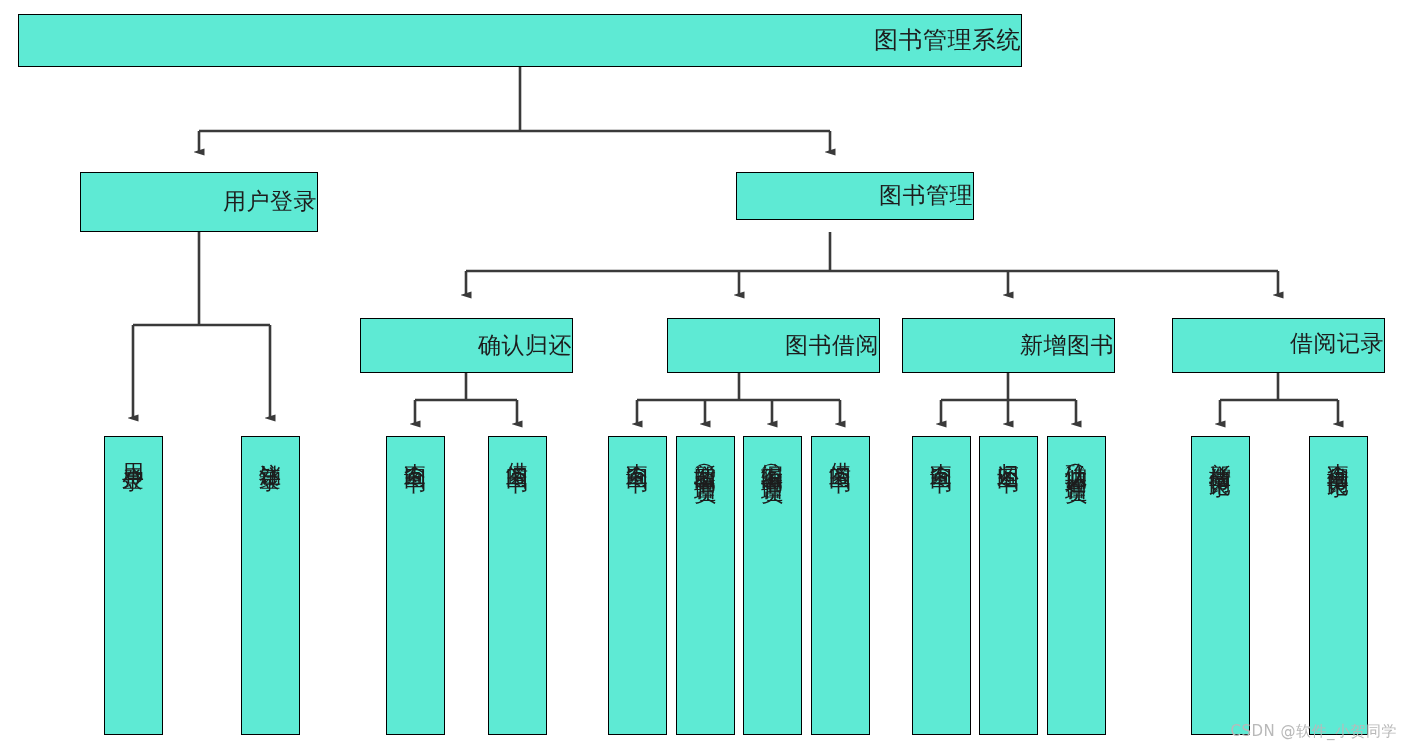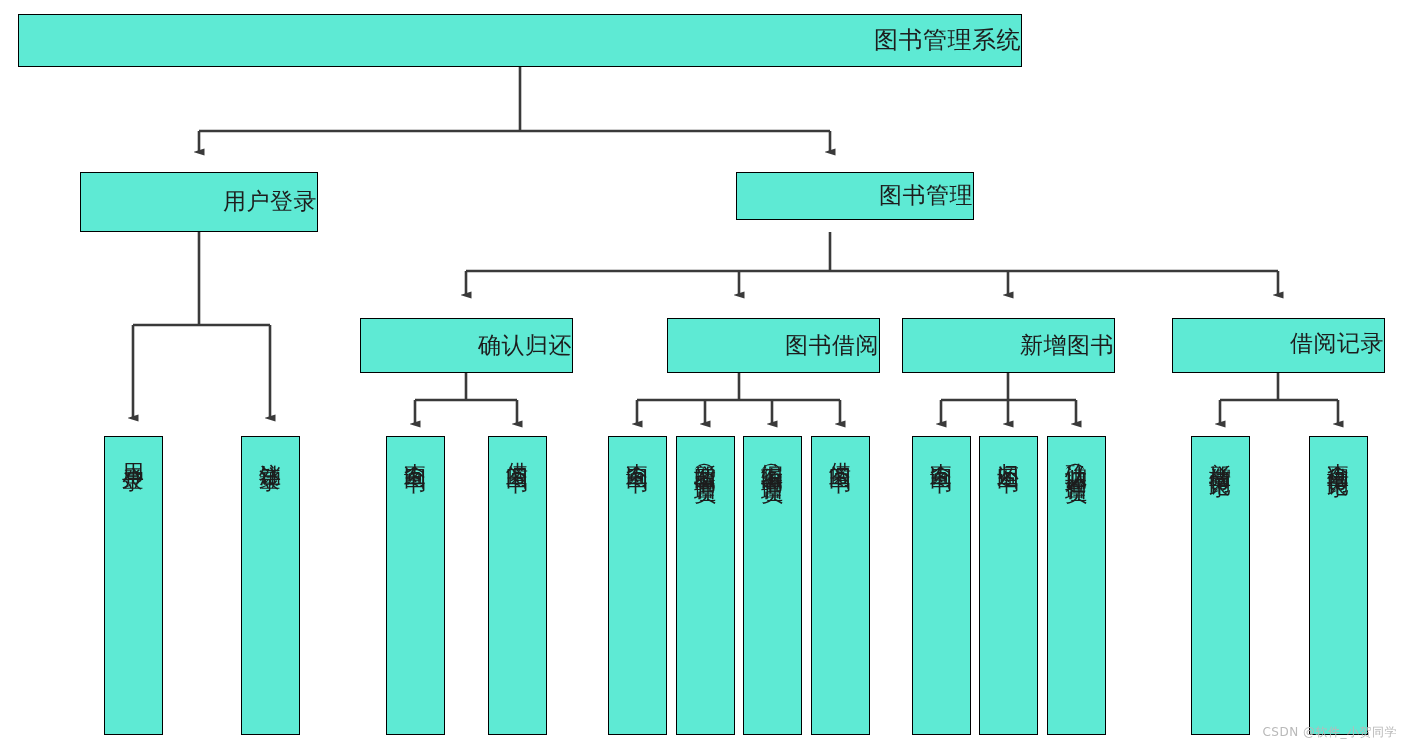--- a/index.html
+++ b/index.html
@@ -60,21 +60,21 @@
     font-size: 22px;
     line-height: 1.05;
     letter-spacing: 3px;
     white-space: nowrap;
     margin: 0 auto;
   }
   .watermark {
     position: absolute;
     right: 8px;
     bottom: 6px;
-    font-size: 12px;
+    font-size: 15px;
     color: #b9b9b9;
     letter-spacing: 0.5px;
     z-index: 3;
     white-space: nowrap;
     text-align: center;
   }
 </style>
 </head>
 <body>
 

